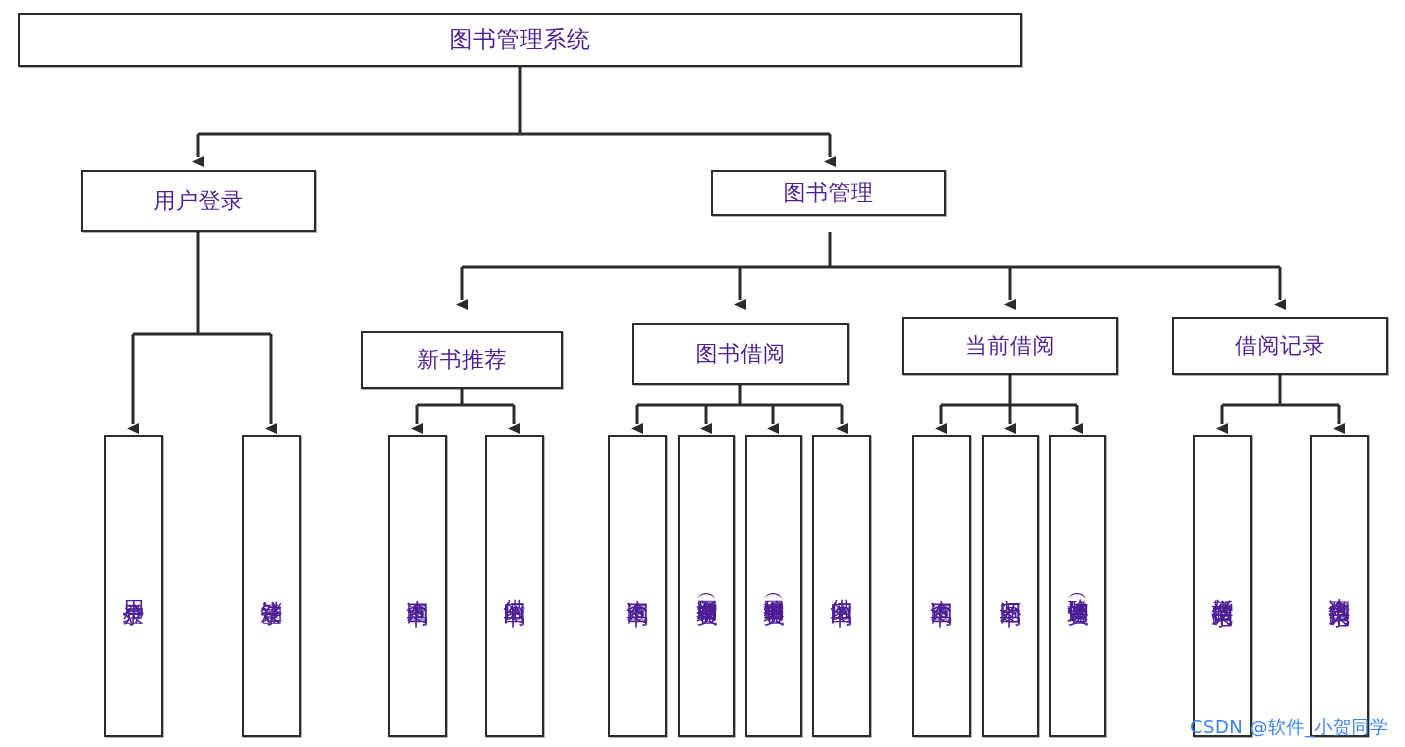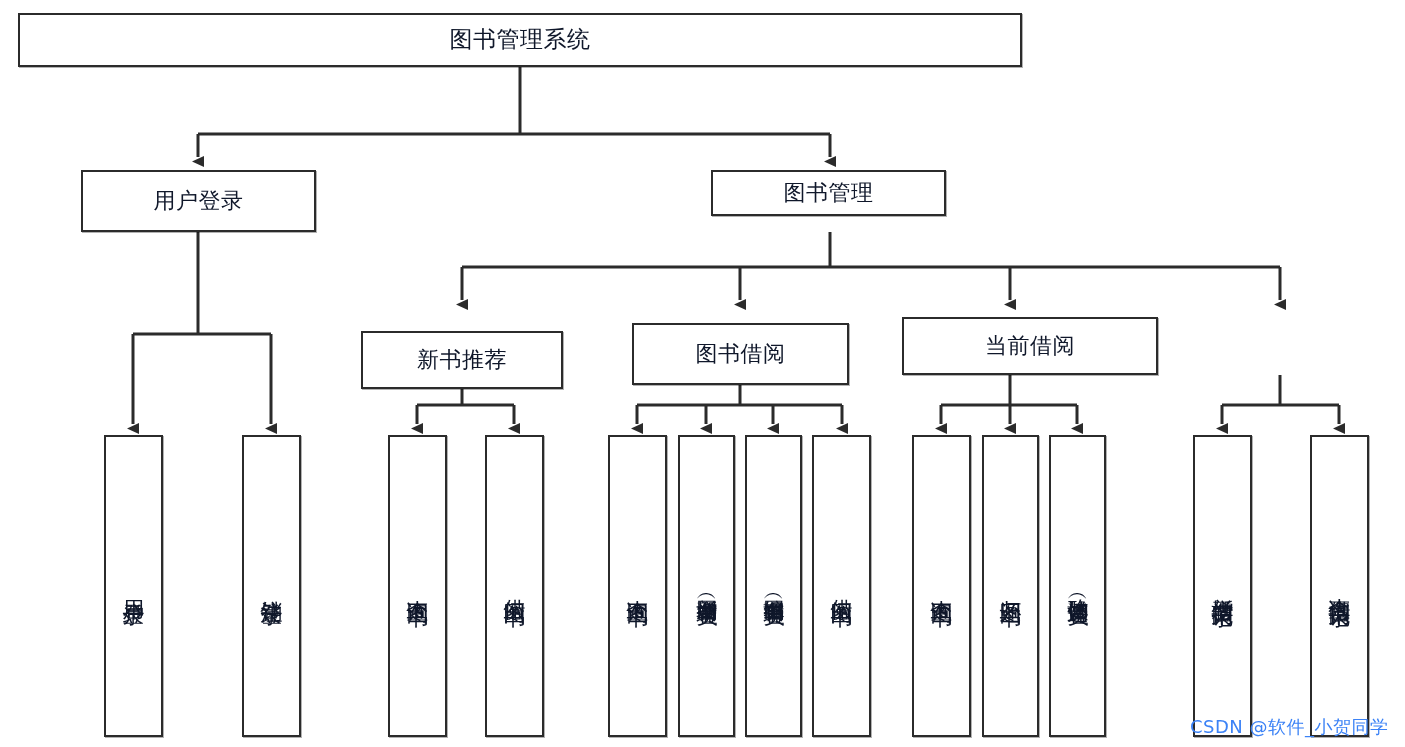--- a/index.html
+++ b/index.html
@@ -25,21 +25,21 @@
     height: 747px;
   }
   .node {
     position: absolute;
     box-sizing: border-box;
     border: 2.5px solid #2b2b2b;
     background: #ffffff;
     display: flex;
     align-items: center;
     justify-content: center;
-    color: #0f172a;
+    color: #4c1d95;
     box-shadow: 1px 1px 0 rgba(0,0,0,0.30);
   }
   .node .label {
     display: block;
     line-height: 1.18;
     text-align: center;
     letter-spacing: 0.5px;
   }
   
   .node.h .label {
@@ -141,22 +141,25 @@
   <div class="node h" style="left:711px; top:170px; width:235px; height:46px;">
     <span class="label">图书管理</span>
   </div>
 
   <div class="node h" style="left:361px; top:317px; width:202px; height:58px;margin-top:14px;">
     <span class="label">新书推荐</span>
   </div>
   <div class="node h" style="left:632px; top:323px; width:217px; height:62px;">
     <span class="label">图书借阅</span>
   </div>
-  <div class="node h" style="left:902px; top:317px; width:256px; height:58px;">
+  <div class="node h" style="left:902px; top:317px; width:216px; height:58px;">
     <span class="label">当前借阅</span>
+  </div>
+  <div class="node h" style="left:1172px; top:317px; width:216px; height:58px;">
+    <span class="label">借阅记录</span>
   </div>
 
   <div class="node v" style="left:104px; top:435px; width:59px; height:302px;">
     <span class="label">用户登录</span>
   </div>
   <div class="node v" style="left:242px; top:435px; width:59px; height:302px;">
     <span class="label">注销登录</span>
   </div>
 
   <div class="node v" style="left:388px; top:435px; width:59px; height:302px;">

